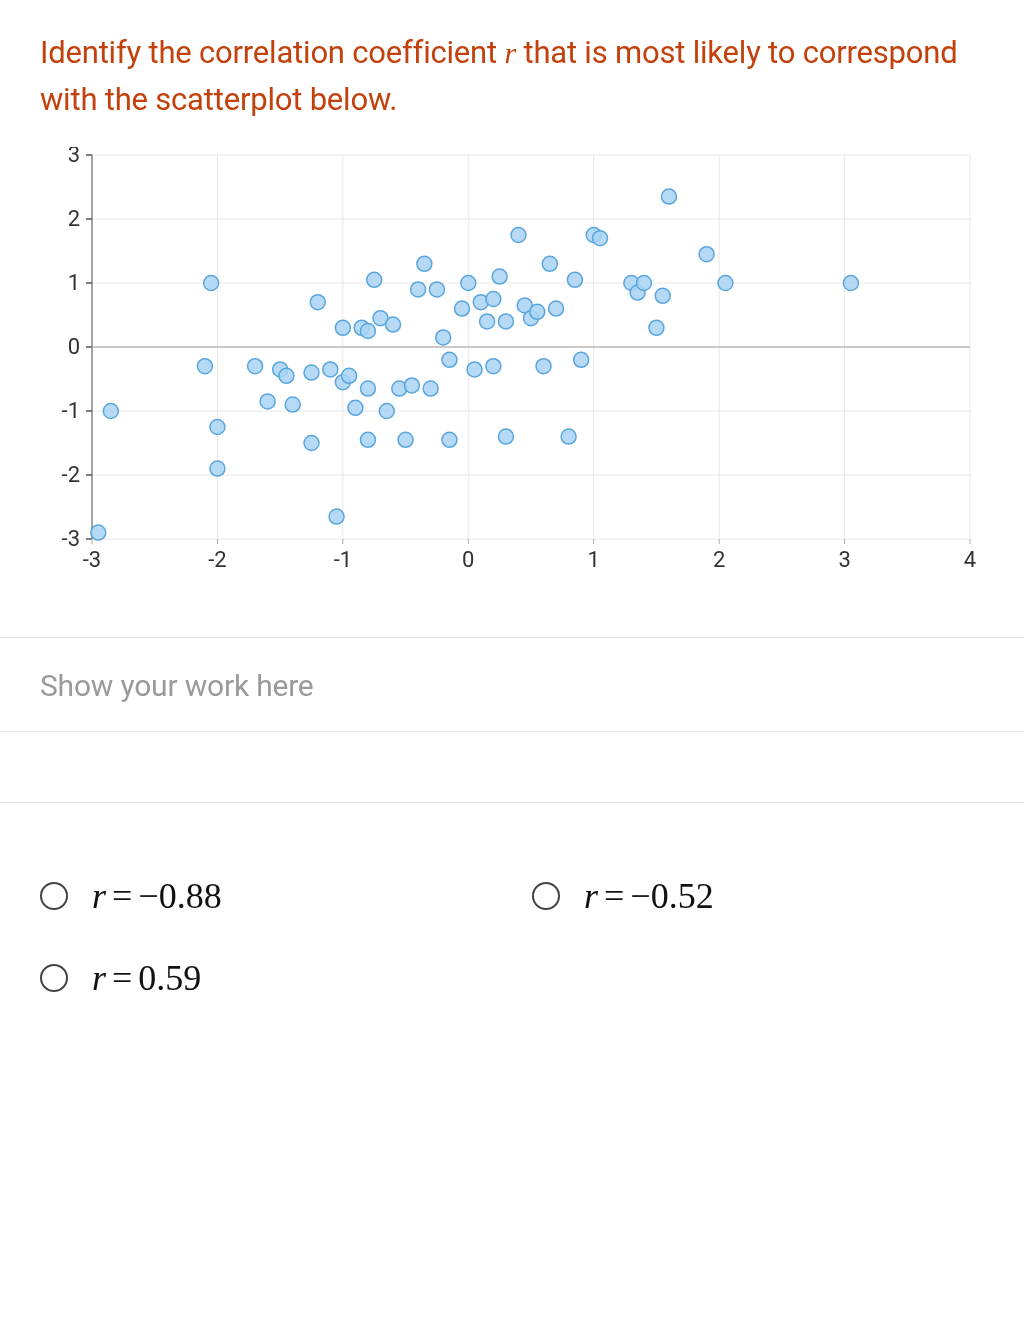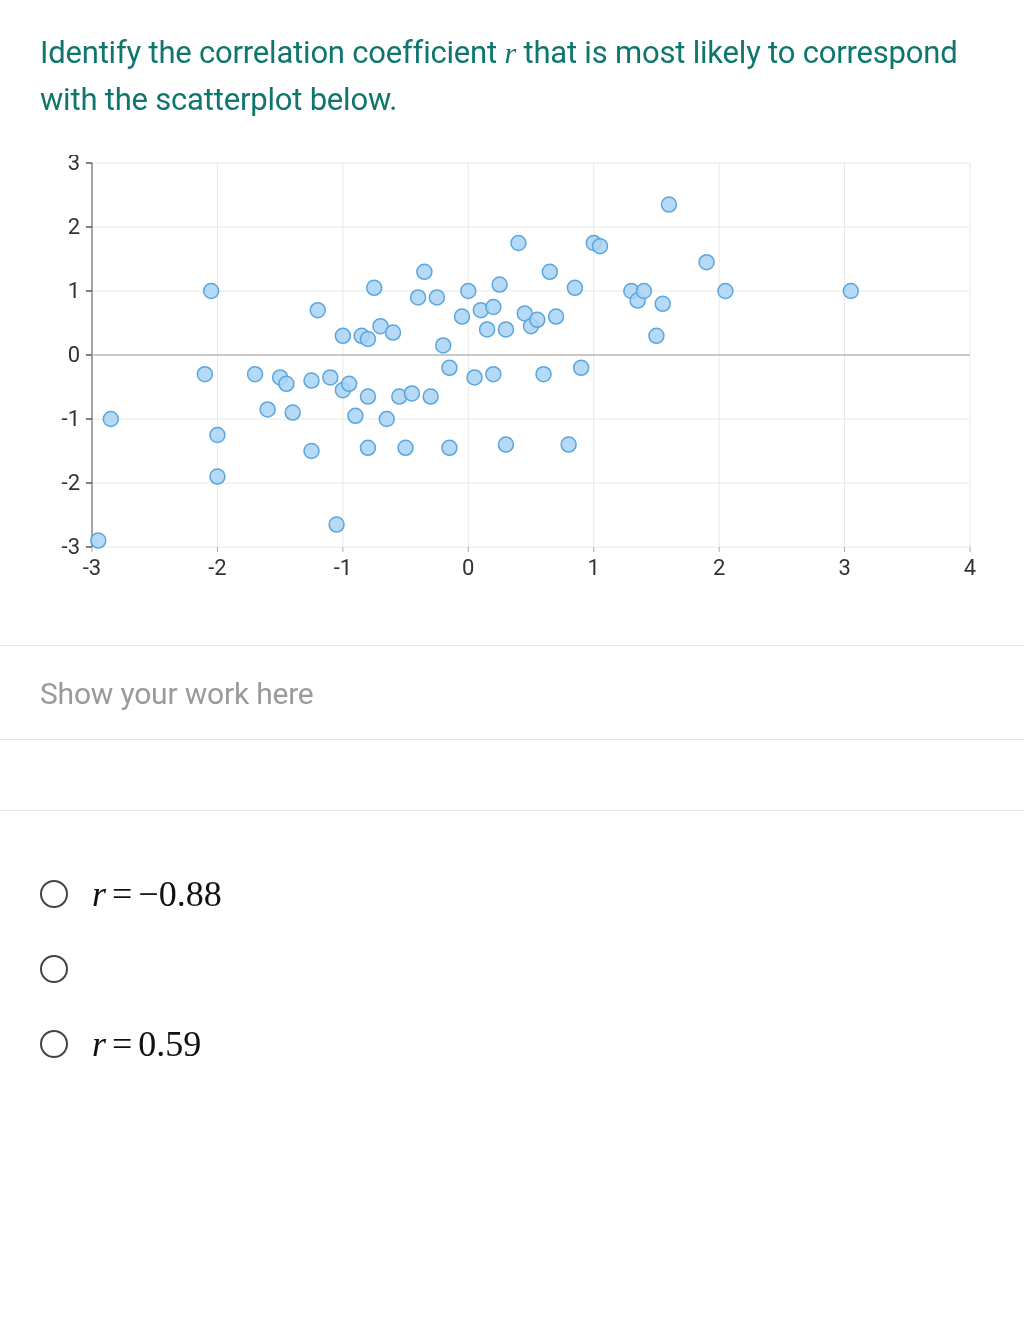--- a/index.html
+++ b/index.html
@@ -6,49 +6,49 @@
     body {
       font-family: -apple-system, BlinkMacSystemFont, 'Segoe UI', Roboto, sans-serif;
       background: #fff;
       color: #222;
       width: 1024px;
       padding: 30px 40px 40px 40px;
     }
     .question {
       font-size: 31px;
       line-height: 1.5;
-      color: #0f766e;
-      margin-bottom: 32px;
+      color: #c2410c;
+      margin-bottom: 24px;
       letter-spacing: -0.2px;
     }
     .question .math-r {
       font-family: 'Times New Roman', serif;
       font-style: italic;
       font-size: 30px;
     }
     .chart-area {
       position: relative;
       width: 950px;
       height: 430px;
       margin-left: -10px;
       margin-bottom: 60px;
     }
     .chart-svg { display: block; }
-    .divider-stack { margin: 2px -40px; }
+    .divider-stack { margin: 12px -40px; }
     .hr { height: 1px; background: #e5e5e5; }
     .work-area {
       padding: 30px 40px 28px 40px;
       font-size: 30px;
       color: #9a9a9a;
       letter-spacing: -0.2px;
     }
     .spacer-band { height: 70px; }
     .choices {
       display: grid;
-      grid-template-columns: 1fr;
+      grid-template-columns: 1fr 1fr;
       column-gap: 80px;
       row-gap: 70px;
       padding-top: 60px;
       gap: 40px;
     }
     .choice {
       display: flex;
       align-items: center;
       gap: 24px;
       cursor: pointer;
@@ -207,20 +207,23 @@
 
 <div class="choices">
   <div class="choice">
     <span class="radio-circle"></span>
     <span class="label">
       <span class="r">r</span><span class="eq">=</span><span>−0.88</span>
     </span>
   </div>
   <div class="choice">
     <span class="radio-circle"></span>
+    <span class="label">
+      <span class="r">r</span><span class="eq">=</span><span>−0.52</span>
+    </span>
   </div>
   <div class="choice">
     <span class="radio-circle"></span>
     <span class="label">
       <span class="r">r</span><span class="eq">=</span><span>0.59</span>
     </span>
   </div>
 </div>
 
 </body></html>

